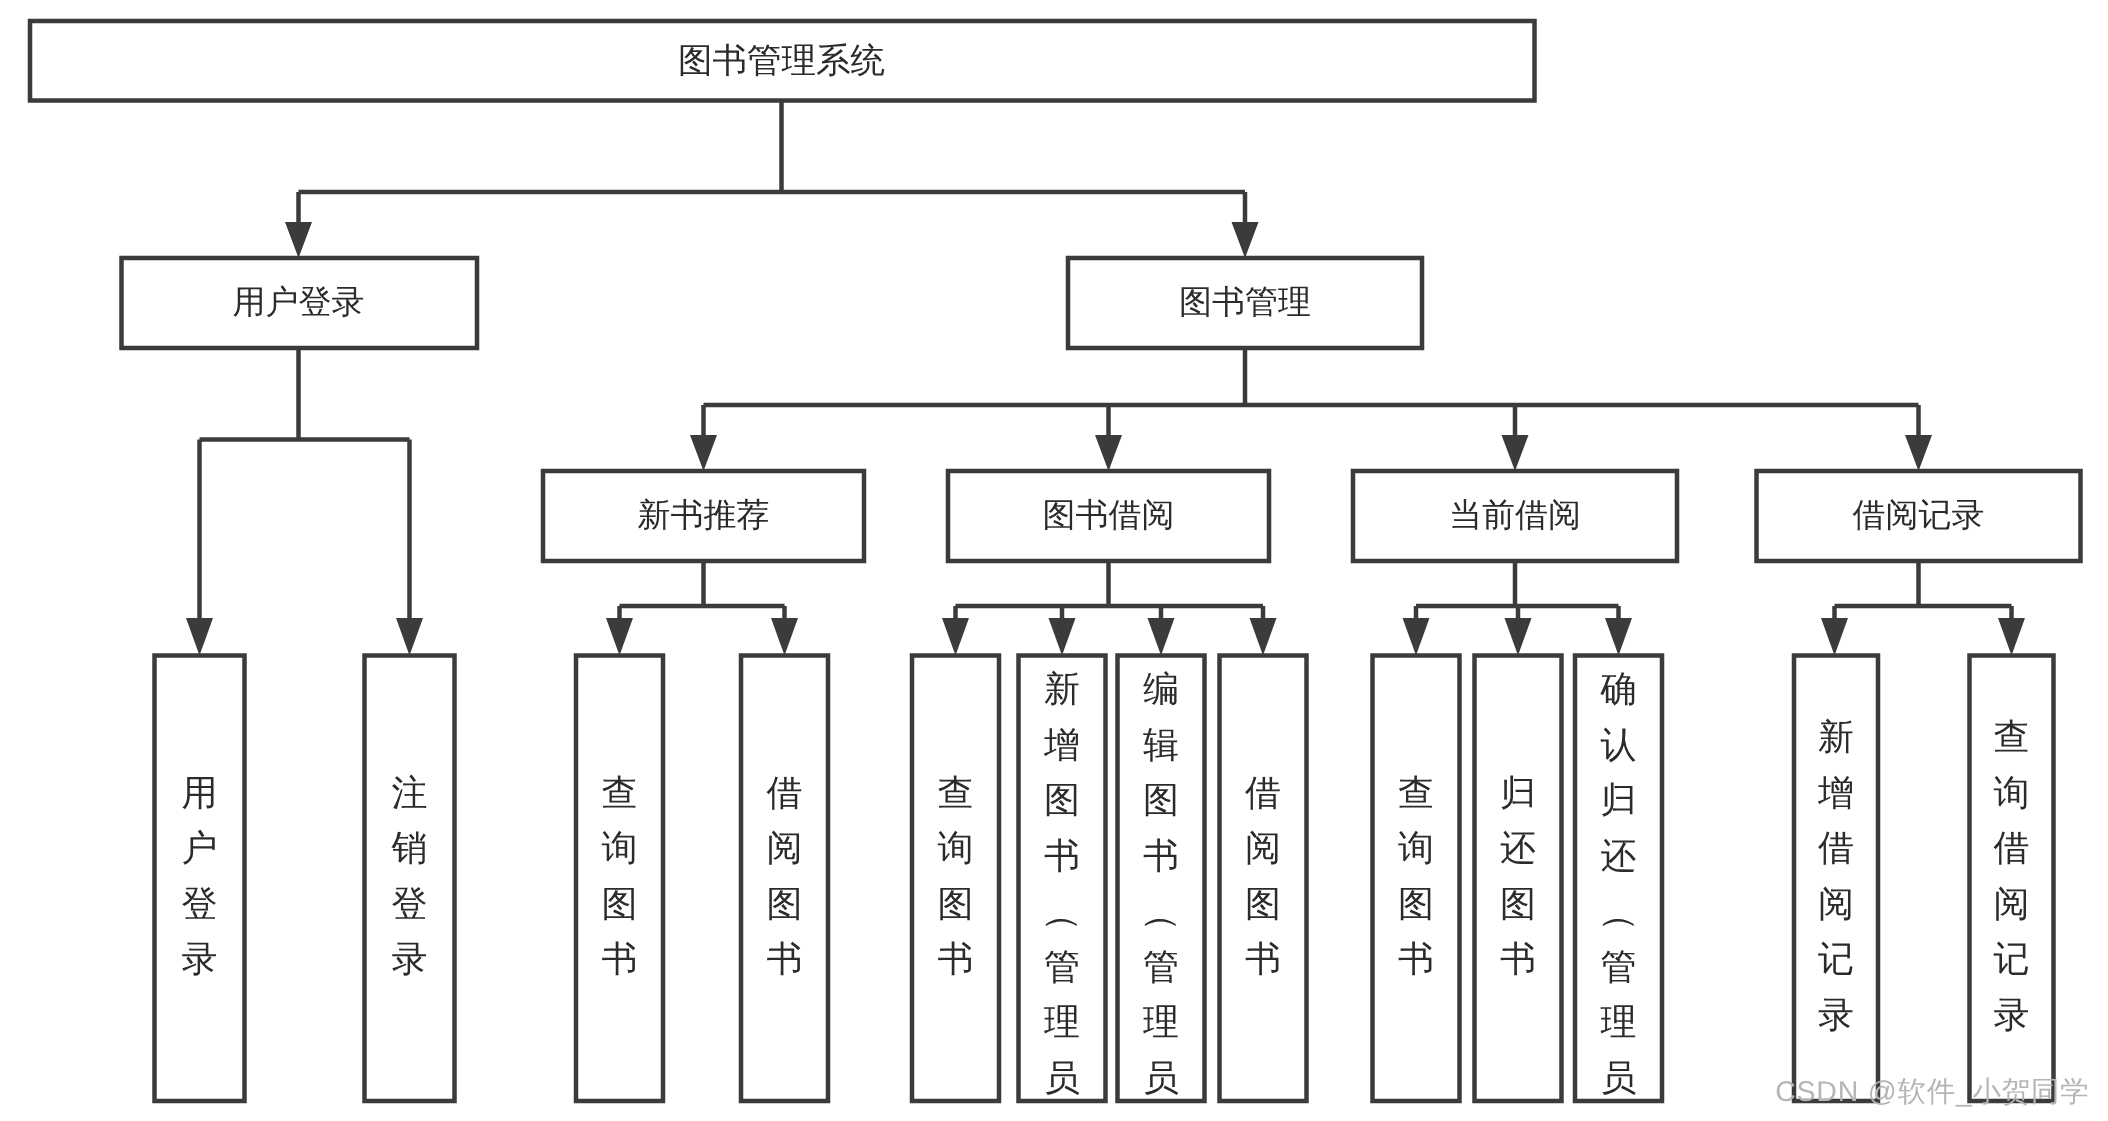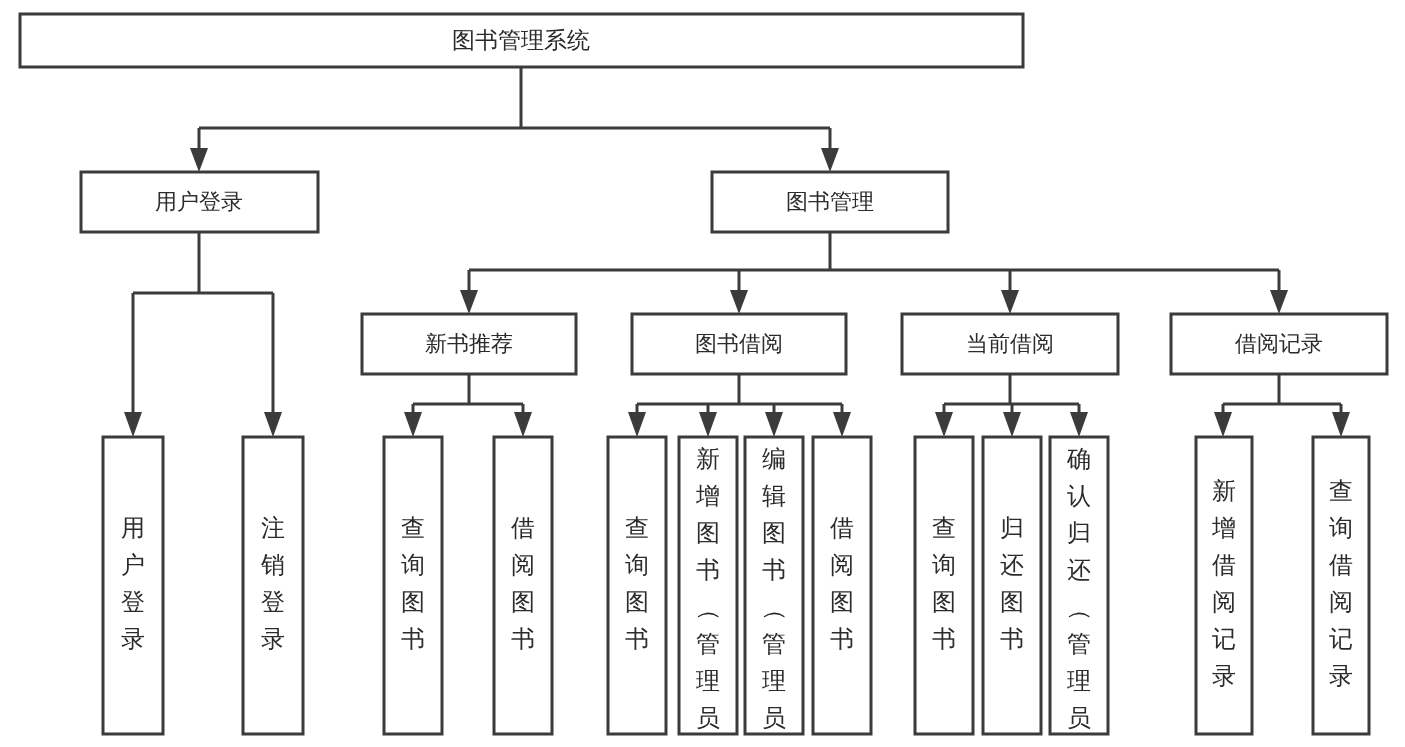--- a/index.html
+++ b/index.html
@@ -299,13 +299,14 @@
             <text class="vlabel-char" x="1341" y="530">询</text>
             <text class="vlabel-char" x="1341" y="567">借</text>
             <text class="vlabel-char" x="1341" y="604">阅</text>
             <text class="vlabel-char" x="1341" y="641">记</text>
             <text class="vlabel-char" x="1341" y="678">录</text>
           </g>
         </g>
       </g>
   </svg>
 
+  <div class="watermark">CSDN @软件_小贺同学</div>
 </div>
 
 </body></html>

